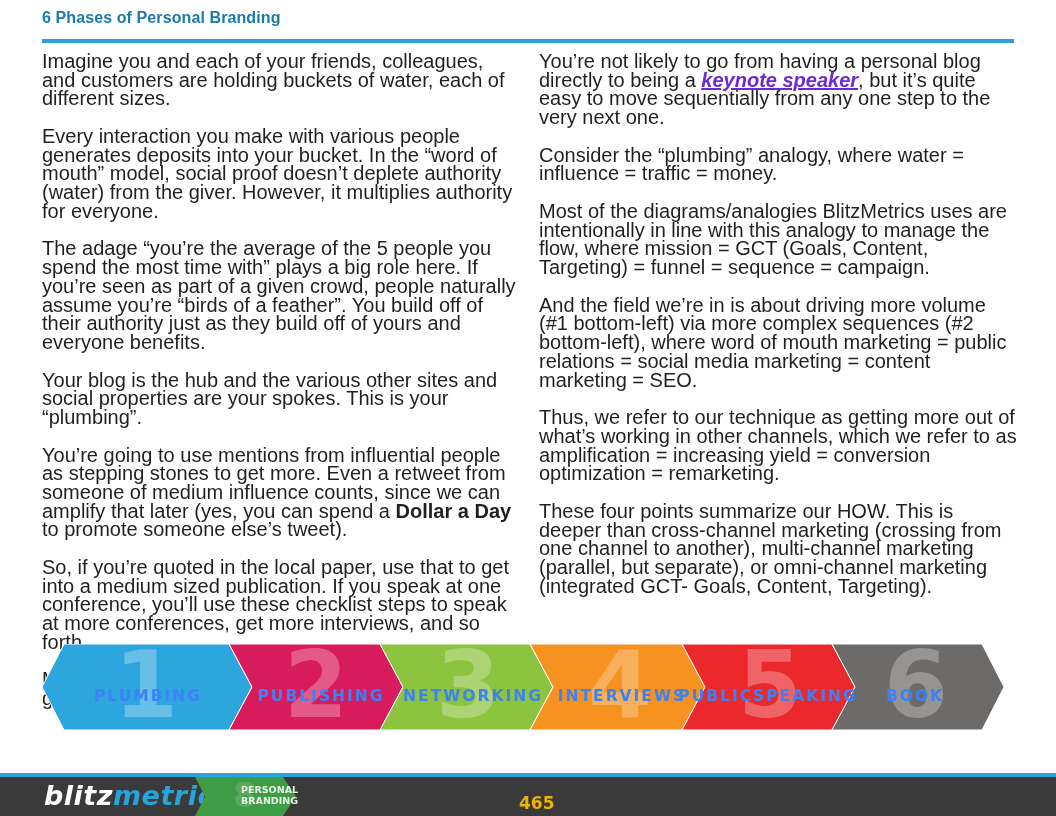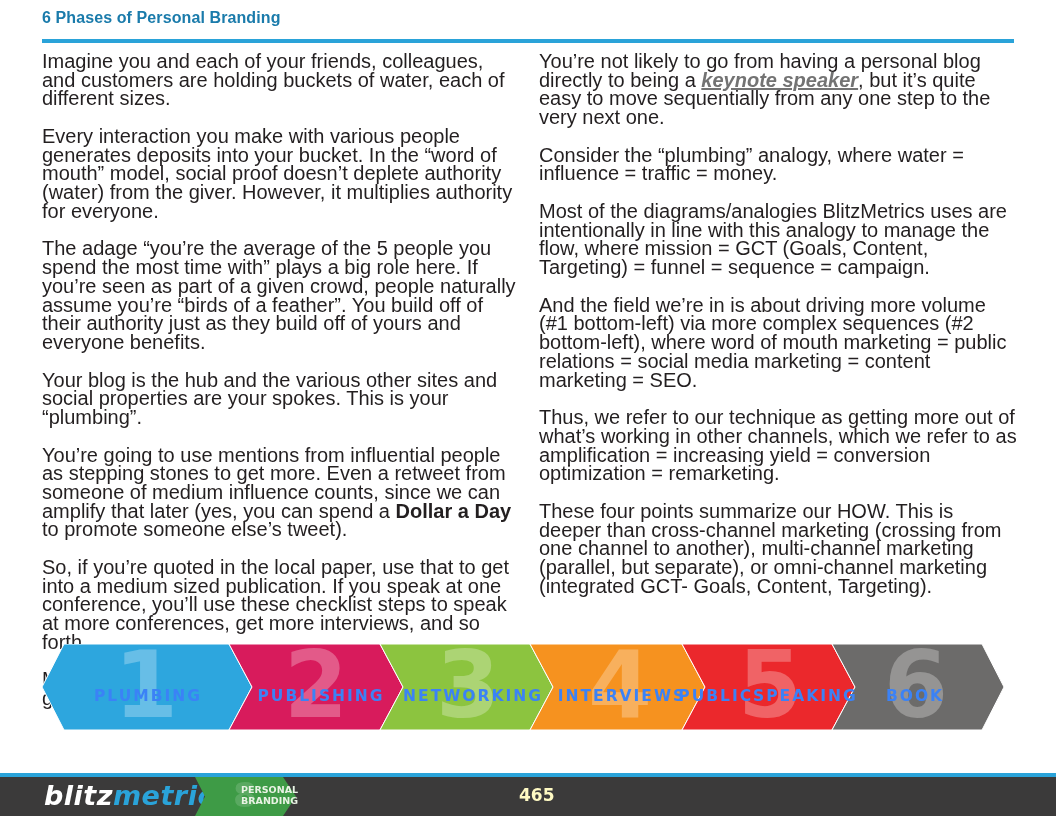--- a/index.html
+++ b/index.html
@@ -19,21 +19,21 @@
       background: #2aa3d9;
     }
     .col {
       position: absolute; top: 52px; width: 478px;
       font-size: 20px; line-height: 18.7px; color: #231f20;
     }
     .col.left { left: 42px; }
     .col.right { left: 539px; width: 478px; }
     .col p { margin: 0 0 18.9px 0; }
     .col .bold { font-weight: bold; }
-    .col .link { color: #737373; font-weight: bold; font-style: italic; text-decoration: underline; }
+    .col .link { color: #6d28d9; font-weight: bold; font-style: italic; text-decoration: underline; }
 
     .phases { position: absolute; left: 0; top: 644px; width: 1056px; height: 86px; }
     .phases svg { position: absolute; left: 0; top: 0; }
     .phase-label {
       position: absolute; top: 0; height: 104px; display: flex; align-items: center; justify-content: center;
       color: #3b82f6; font-size: 15.5px; letter-spacing: 2px; text-align: center; line-height: 17px;
       font-family: "DejaVu Sans", sans-serif; font-weight: bold;
     }
     .phase-num {
       position: absolute; top: -4px; height: 90px; display: flex; align-items: center; justify-content: center;
@@ -53,21 +53,21 @@
     .badge svg { position: absolute; left: 0; top: 0; }
     .badge-num {
       position: absolute; left: 38px; top: -2px; font-size: 34px; font-weight: bold;
       color: rgba(255,255,255,0.15); font-family: "DejaVu Sans", sans-serif;
     }
     .badge-text {
       position: absolute; left: 26px; top: 8px; font-size: 9.5px; line-height: 10.5px; font-weight: bold;
       color: #e9f3e4; font-family: "DejaVu Sans", sans-serif; margin-left: 20px;
     }
     .page-number {
-      position: absolute; left: 519px; top: 8px; font-size: 17px; font-weight: bold; color: #fef9c3;
+      position: absolute; left: 519px; top: 16px; font-size: 17px; font-weight: bold; color: #eab308;
       font-family: "DejaVu Sans", sans-serif;
     }
   </style>
 </head>
 <body>
 
 <div class="page-title">6 Phases of Personal Branding</div>
 <div class="title-rule"></div>
 
 <div class="col left">

